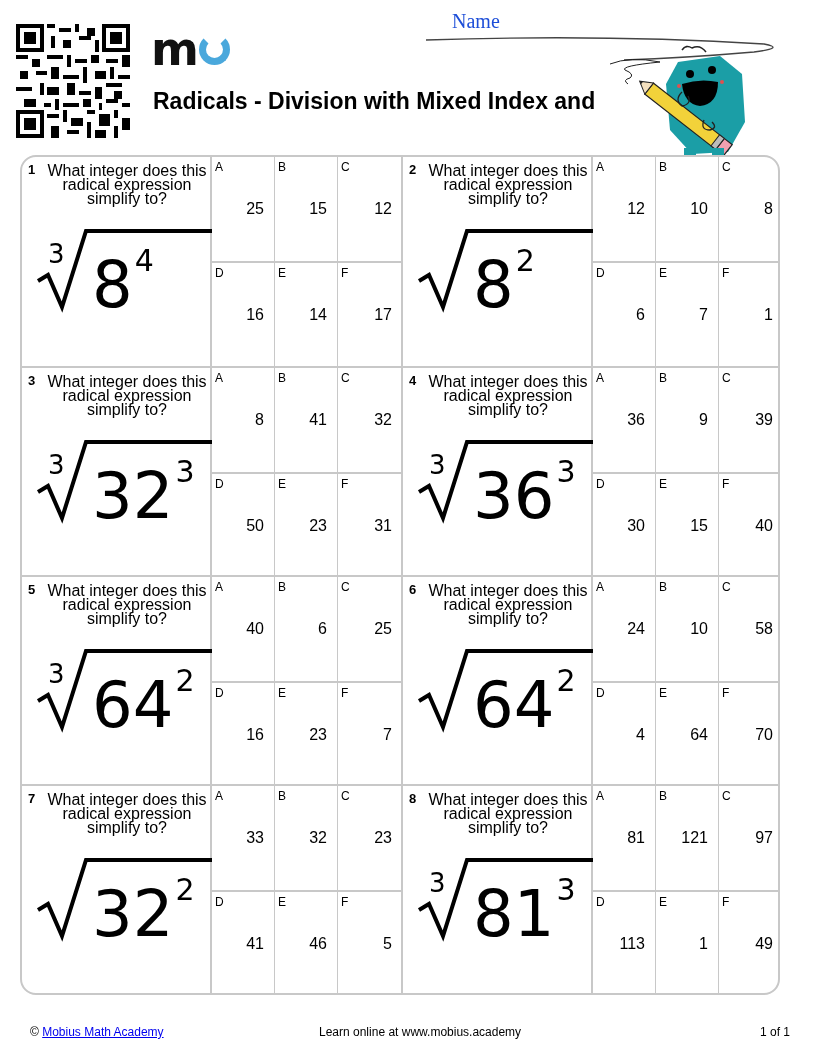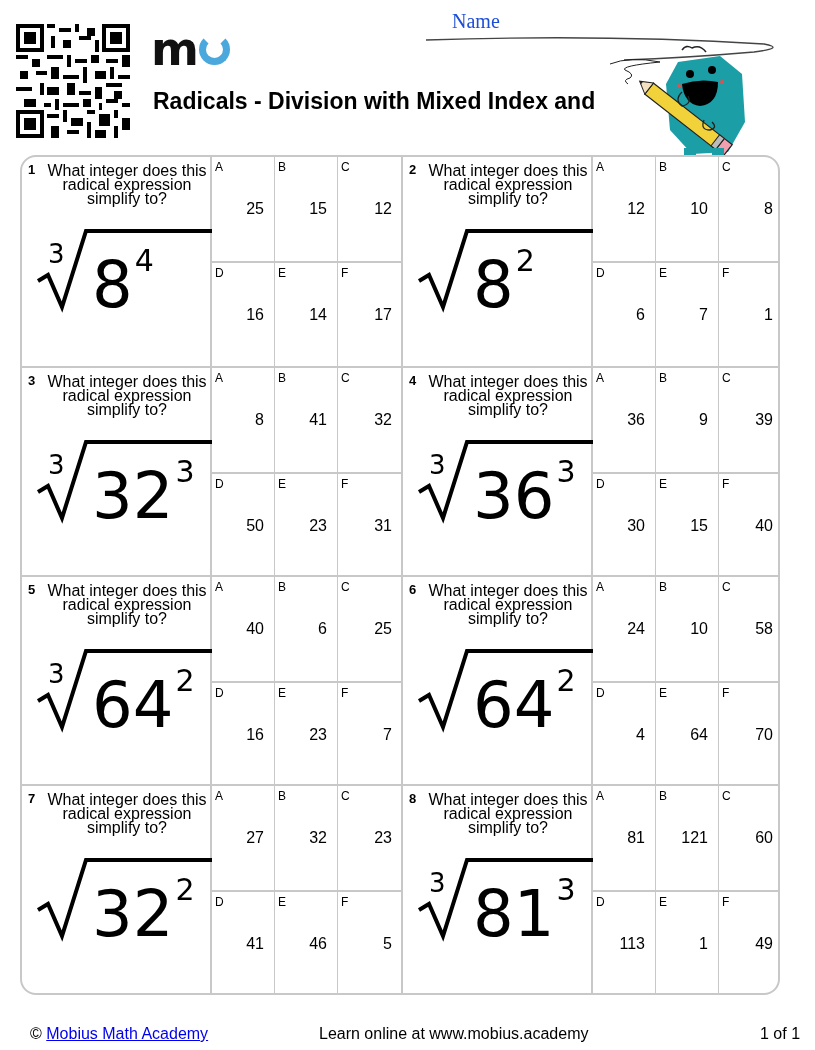--- a/index.html
+++ b/index.html
@@ -24,21 +24,21 @@
   .qnum { position: absolute; left: 6px; top: 5px; font-weight: bold; font-size: 13px; }
   .prompt { position: absolute; left: 22px; top: 7px; width: 166px; text-align: center; font-size: 16px; line-height: 14px; }
   .expr { position: absolute; left: 8px; top: 66px; width: 182px; height: 90px; }
   .answers { position: absolute; left: 190px; top: 0; width: 190px; height: 100%; display: grid; grid-template-columns: 63px 63px 64px; grid-template-rows: 105px 105px; }
   .ans { position: relative; border-right: 1px solid #c8c8c8; border-bottom: 1px solid #c8c8c8; }
   .ans:nth-child(3n) { border-right: none; }
   .ans:nth-child(n+4) { border-bottom: none; border-top: 1px solid #c8c8c8; }
   .ans-letter { position: absolute; left: 3px; top: 3px; font-size: 12px; }
   .ans-val { position: absolute; right: 10px; top: 43px; font-size: 16px; }
 
-  .footer { position: absolute; top: 1025px; font-size: 16px; }
+  .footer { position: absolute; top: 1025px; font-size: 12px; }
   .footer-left { left: 30px; }
   .footer-left a { color: #0000ee; text-decoration: underline; }
   .footer-mid { left: 319px; }
   .footer-right { left: 760px; }
 </style>
 </head>
 <body>
 
 <svg class="qr" viewBox="0 0 29 29" shape-rendering="crispEdges">
   <rect width="29" height="29" fill="#fff"></rect>
@@ -380,21 +380,21 @@
       <svg class="expr" viewBox="0 0 182 90">
         <text class="idx" x="18" y="40" font-family="DejaVu Sans, sans-serif" font-size="26"></text>
         <path d="M8 58 L18 52 L32 84 L56 8 L182 8" fill="none" stroke="#000" stroke-width="4" stroke-linejoin="miter"></path>
         <text class="rad" x="62" y="84" font-family="DejaVu Sans, sans-serif" font-size="64">32</text>
         <text class="pow" y="48" font-family="DejaVu Sans, sans-serif" font-size="30" x="145.4375">2</text>
       </svg>
     </div>
     <div class="answers">
         <div class="ans">
     <span class="ans-letter">A</span>
-    <span class="ans-val">27</span>
+    <span class="ans-val">33</span>
   </div>
         <div class="ans">
     <span class="ans-letter">B</span>
     <span class="ans-val">32</span>
   </div>
         <div class="ans">
     <span class="ans-letter">C</span>
     <span class="ans-val">23</span>
   </div>
         <div class="ans">
@@ -426,21 +426,21 @@
         <div class="ans">
     <span class="ans-letter">A</span>
     <span class="ans-val">81</span>
   </div>
         <div class="ans">
     <span class="ans-letter">B</span>
     <span class="ans-val">121</span>
   </div>
         <div class="ans">
     <span class="ans-letter">C</span>
-    <span class="ans-val">60</span>
+    <span class="ans-val">97</span>
   </div>
         <div class="ans">
     <span class="ans-letter">D</span>
     <span class="ans-val">113</span>
   </div>
         <div class="ans">
     <span class="ans-letter">E</span>
     <span class="ans-val">1</span>
   </div>
         <div class="ans">

